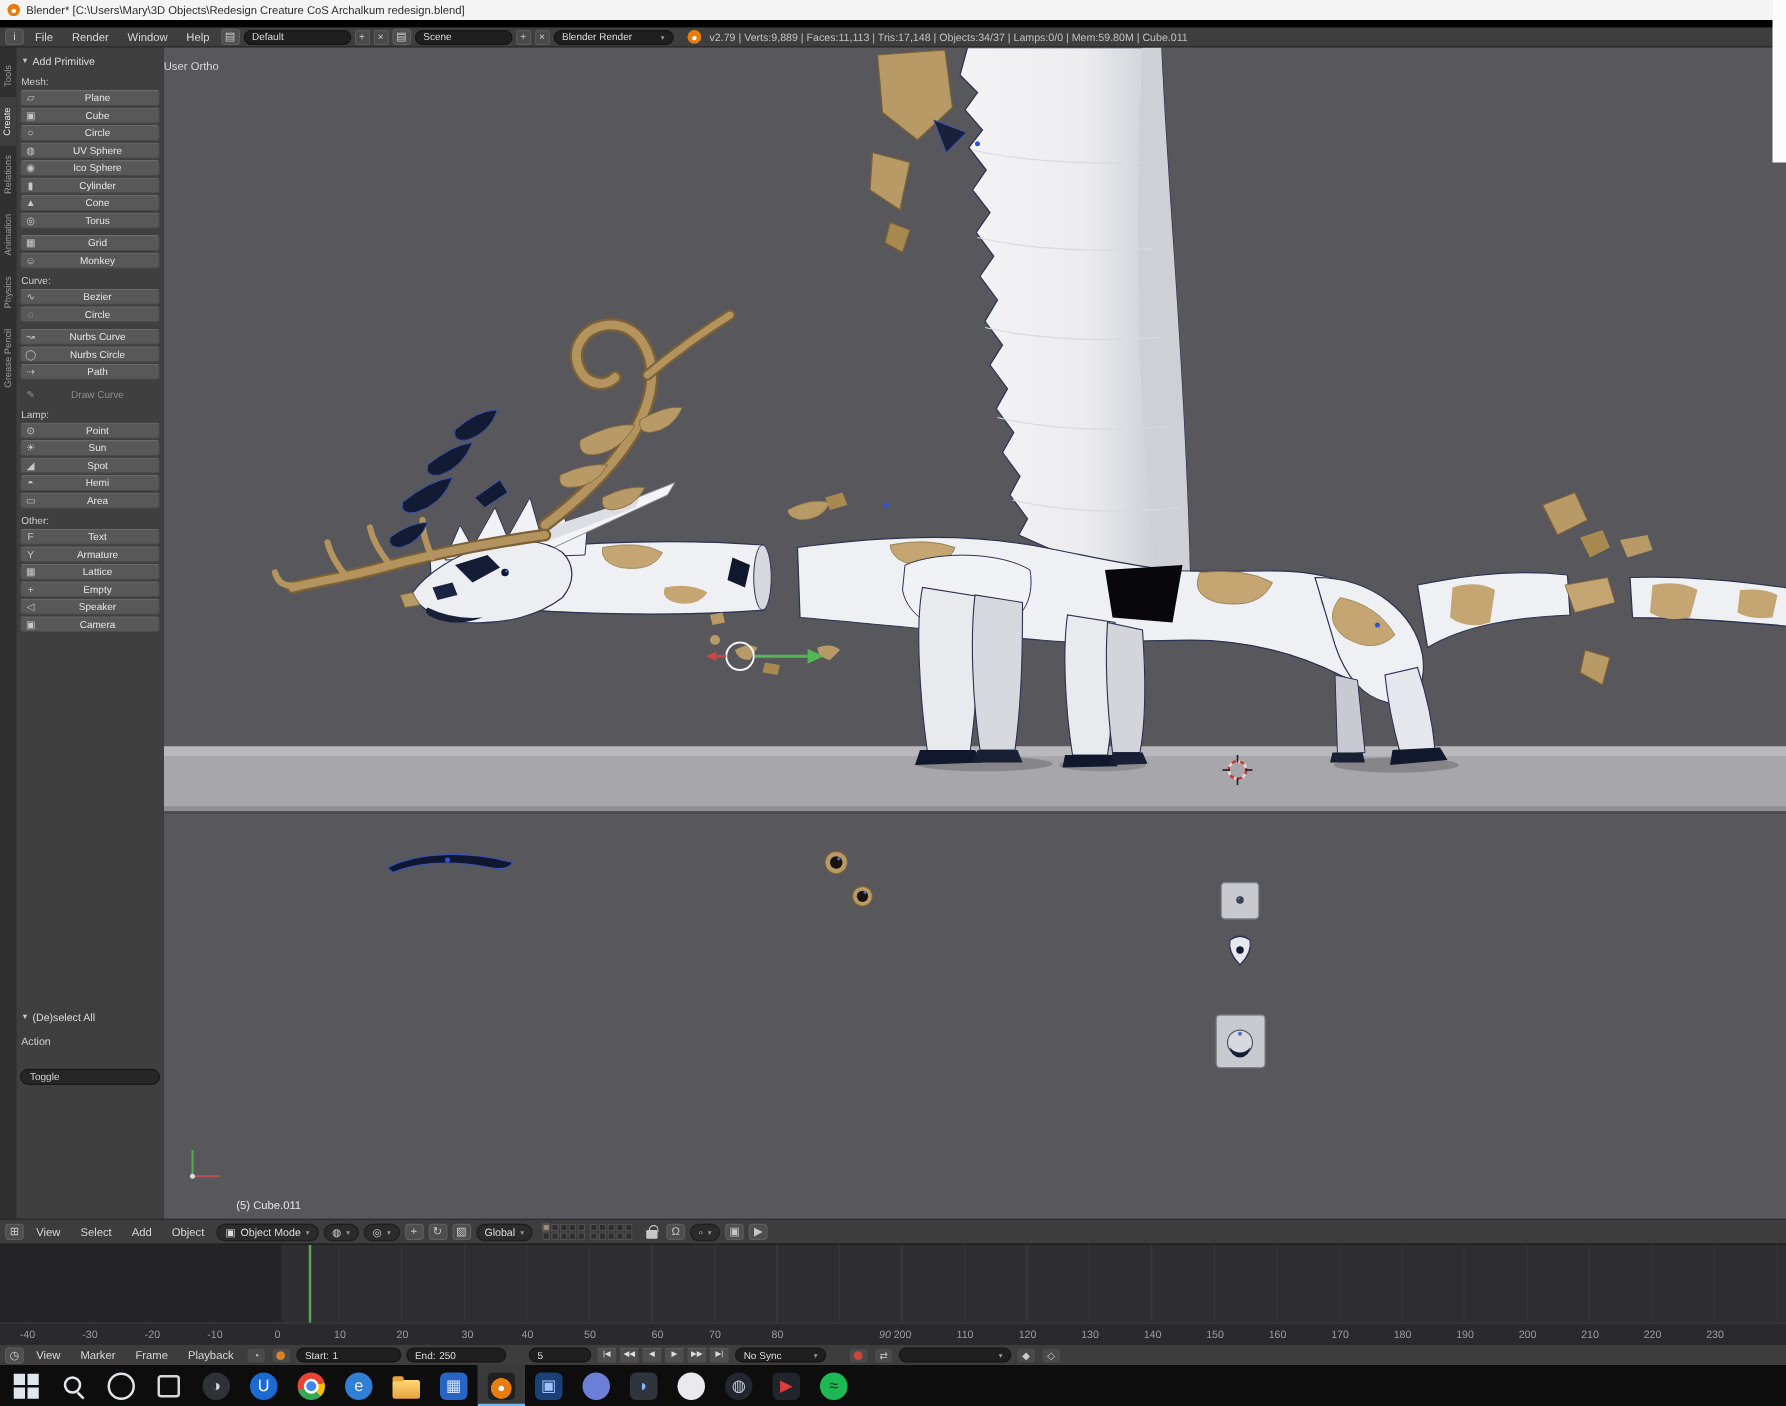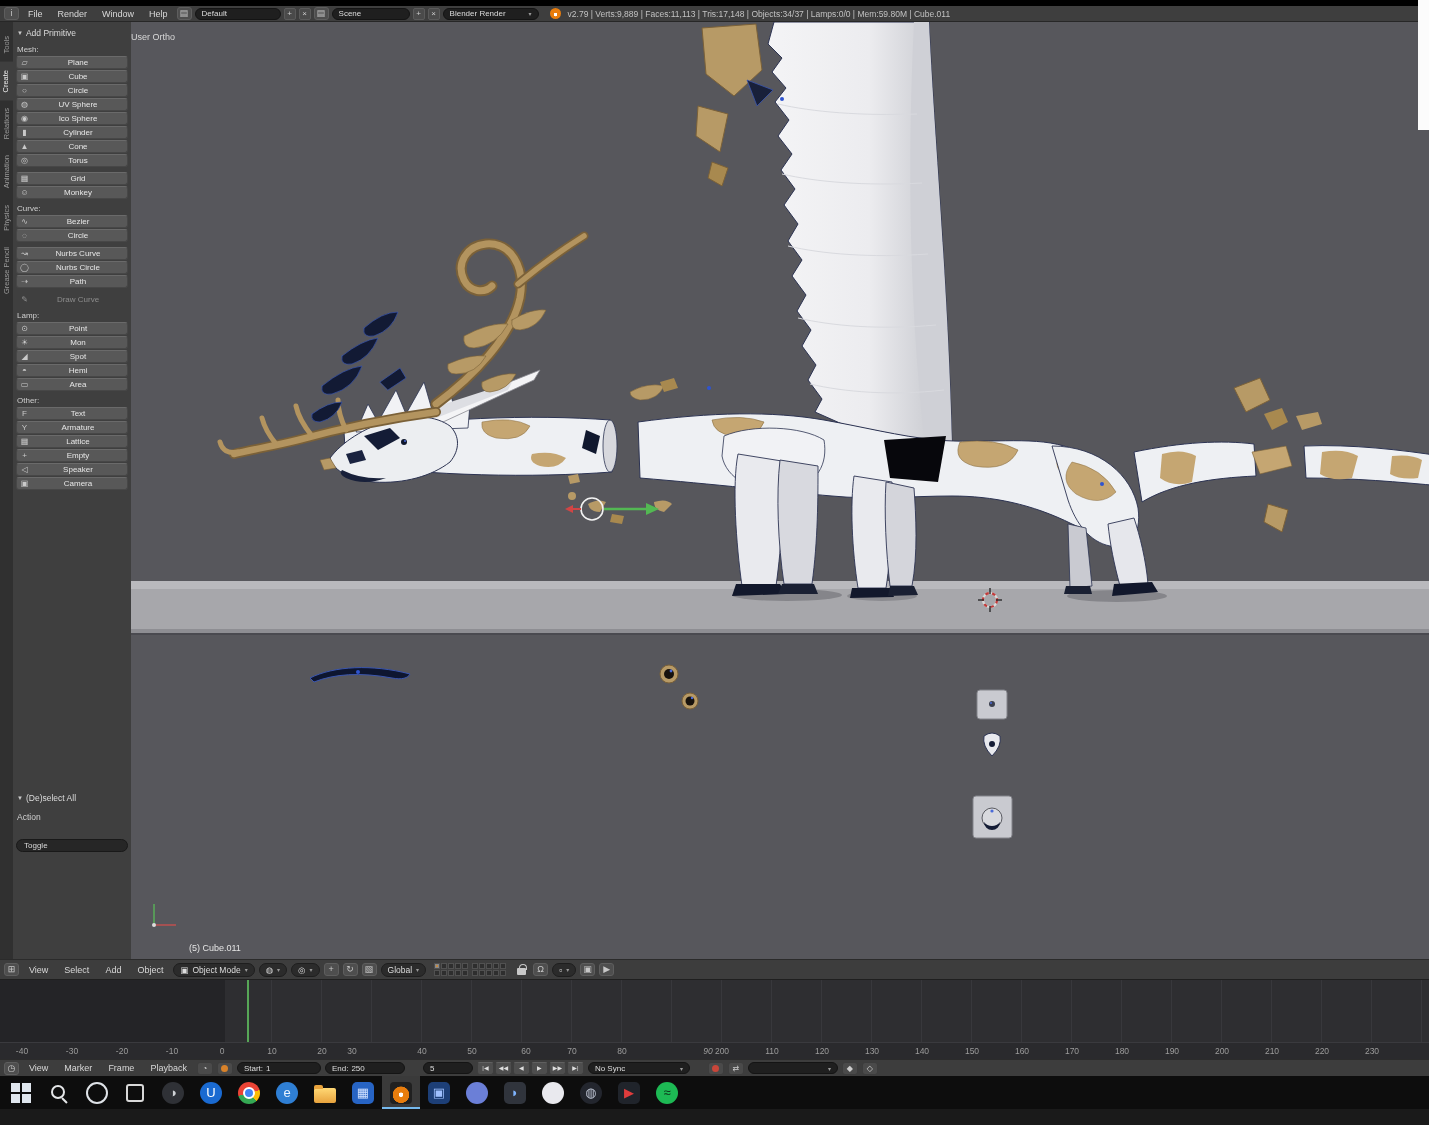--- a/index.html
+++ b/index.html
@@ -97,20 +97,24 @@
   .shape-chrome::after{content:"";position:absolute;inset:5px;border-radius:50%;background:#4285f4;border:2px solid #fff}
   .shape-blender{border-radius:4px;background:radial-gradient(circle at 50% 58%,#ffffff 0 2px,#e87d0d 2.5px 8px,rgba(0,0,0,0) 8.5px),#202020}
   .lock-ic{position:relative;width:9px;height:7px;background:#c8c8c8;border-radius:1px;margin-top:4px}
   .lock-ic::before{content:"";position:absolute;left:1.5px;top:-4px;width:6px;height:5px;border:1.5px solid #c8c8c8;border-bottom:none;border-radius:4px 4px 0 0}
 </style>
 </head>
 <body>
 
 <div class="screen">
 
+  <div class="titlebar">
+    <span class="tb-logo"></span>
+    <span>Blender* [C:\Users\Mary\3D Objects\Redesign Creature CoS Archalkum redesign.blend]</span>
+  </div>
   <div class="win-edge"></div>
 
   <div class="info-header">
     <span class="hdr-ic chip">i</span>
     <span class="menu-label">File</span>
     <span class="menu-label">Render</span>
     <span class="menu-label">Window</span>
     <span class="menu-label">Help</span>
     <span class="hdr-ic chip">▤</span>
     <div class="field w86">
@@ -225,21 +229,21 @@
             </div>
           </div>
           <div class="sec-label">Lamp:</div>
           <div class="btn-group">
             <div class="tool-btn">
               <span class="tb-ic">⊙</span>
               <span class="tb-lb">Point</span>
             </div>
             <div class="tool-btn">
               <span class="tb-ic">☀</span>
-              <span class="tb-lb">Mon</span>
+              <span class="tb-lb">Sun</span>
             </div>
             <div class="tool-btn">
               <span class="tb-ic">◢</span>
               <span class="tb-lb">Spot</span>
             </div>
             <div class="tool-btn">
               <span class="tb-ic">◓</span>
               <span class="tb-lb">Hemi</span>
             </div>
             <div class="tool-btn">
@@ -536,21 +540,21 @@
     <div class="tl-before"></div>
     <div class="playhead"></div>
     <div class="ruler" id="ruler">
         <span class="tick" style="left: 22px;">-40</span>
         <span class="tick" style="left: 72px;">-30</span>
         <span class="tick" style="left: 122px;">-20</span>
         <span class="tick" style="left: 172px;">-10</span>
         <span class="tick" style="left: 222px;">0</span>
         <span class="tick" style="left: 272px;">10</span>
         <span class="tick" style="left: 322px;">20</span>
-        <span class="tick" style="left: 352px;">30</span>
+        <span class="tick" style="left: 374px;">30</span>
         <span class="tick" style="left: 422px;">40</span>
         <span class="tick" style="left: 472px;">50</span>
         <span class="tick" style="left: 526px;">60</span>
         <span class="tick" style="left: 572px;">70</span>
         <span class="tick" style="left: 622px;">80</span>
         <span class="tick" style="left: 708px; font-style: italic;">90</span>
         <span class="tick" style="left: 722px;">200</span>
         <span class="tick" style="left: 772px;">110</span>
         <span class="tick" style="left: 822px;">120</span>
         <span class="tick" style="left: 872px;">130</span>
@@ -589,21 +593,21 @@
       <span>5</span>
     </div>
     <div class="pb-group" id="pb-group">
         <div class="pb-btn">|◀</div>
         <div class="pb-btn">◀◀</div>
         <div class="pb-btn">◀</div>
         <div class="pb-btn">▶</div>
         <div class="pb-btn">▶▶</div>
         <div class="pb-btn">▶|</div>
       </div>
-    <div class="field" style="width:102px">
+    <div class="field" style="width:73px">
       <span>No Sync</span>
       <span class="arrow">▾</span>
     </div>
     <span class="tog" style="margin-left:14px">
         <span class="dot-red"></span>
       </span>
     <span class="tog">⇄</span>
     <div class="field" style="width:90px">
       <span class="arrow">▾</span>
     </div>

